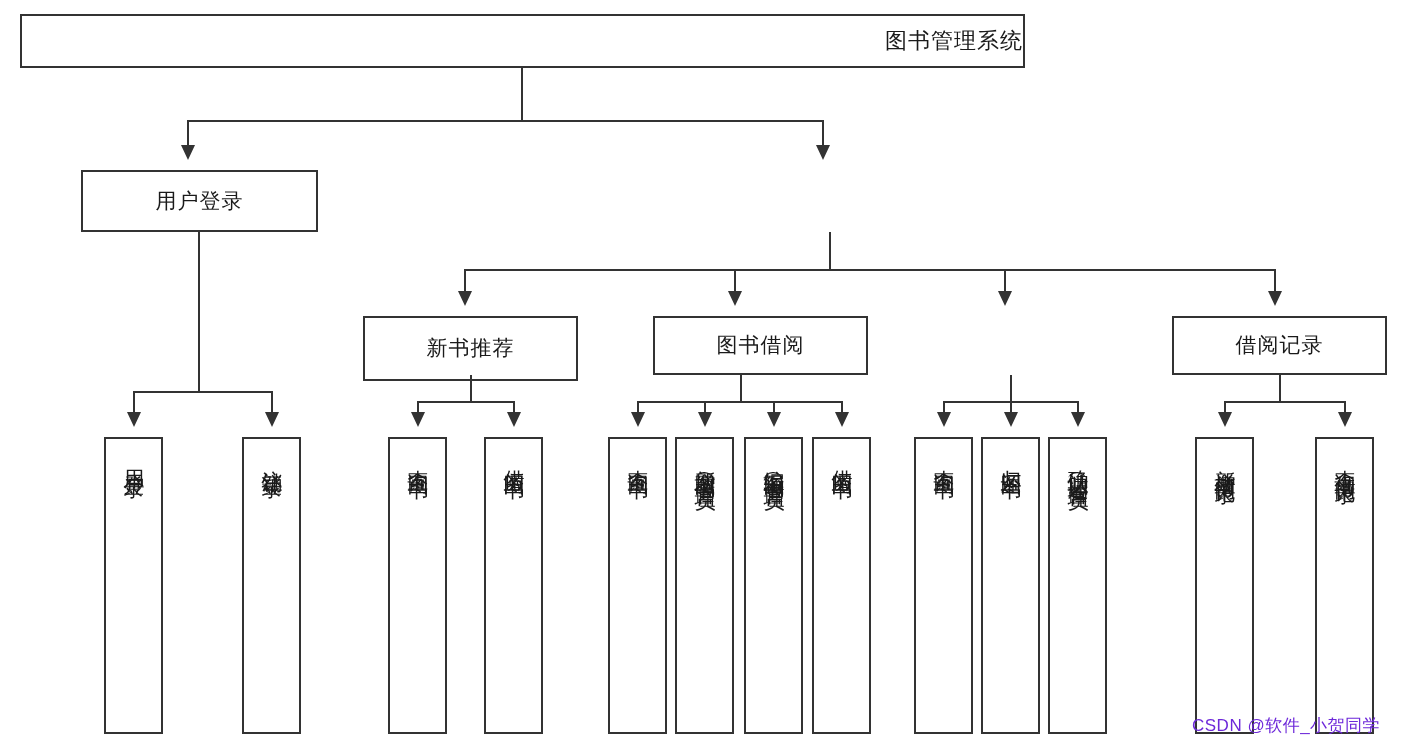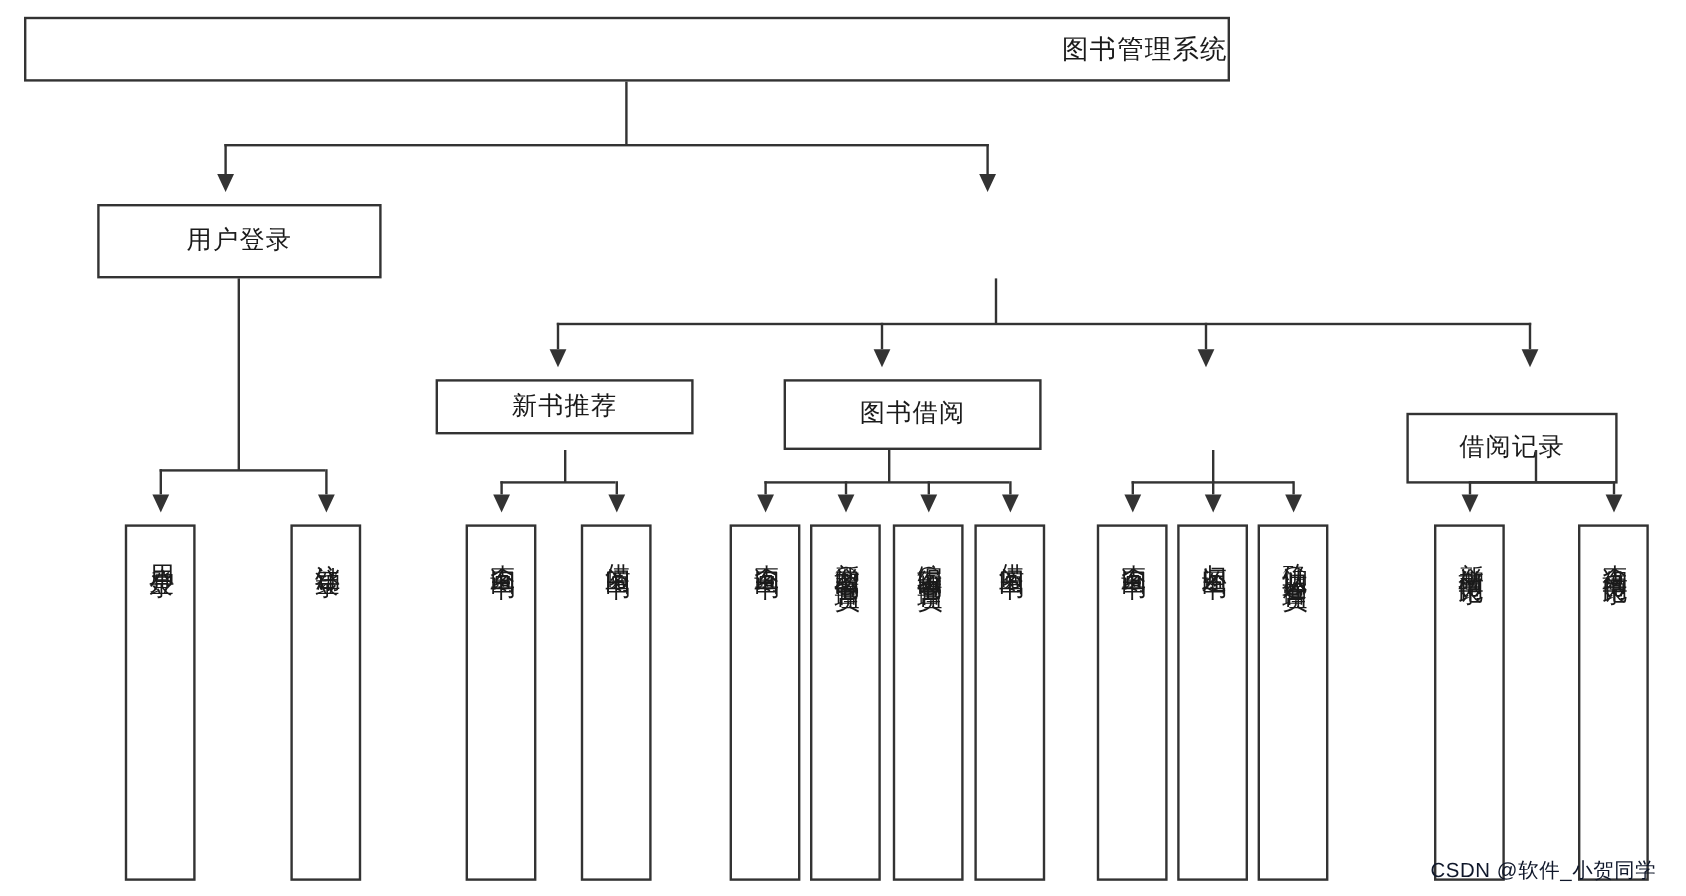--- a/index.html
+++ b/index.html
@@ -59,21 +59,21 @@
     position:absolute;
     width:0;height:0;
     border-left:7px solid transparent;
     border-right:7px solid transparent;
     border-top:15px solid #333333;
   }
   
   .watermark{
     position:absolute;
     font-size:17px;
-    color:#0f172a;
+    color:#6d28d9;
     letter-spacing:0.5px;
     white-space:nowrap;
     user-select:none;
   }
 </style>
 </head>
 <body>
 
 <div id="canvas">
 
@@ -104,27 +104,27 @@
   <div class="ln h" style="left:464px; top:269px; width:812px;"></div>
   <div class="ln v" style="left:464px; top:269px; height:22px;"></div>
   <div class="ln v" style="left:734px; top:269px; height:22px;"></div>
   <div class="ln v" style="left:1004px; top:269px; height:22px;"></div>
   <div class="ln v" style="left:1274px; top:269px; height:22px;"></div>
   <div class="arrow" style="left:458px; top:291px;"></div>
   <div class="arrow" style="left:728px; top:291px;"></div>
   <div class="arrow" style="left:998px; top:291px;"></div>
   <div class="arrow" style="left:1268px; top:291px;"></div>
 
-  <div class="node" style="left:363px; top:316px; width:215px; height:46px;align-items:center;">
+  <div class="node" style="left:363px; top:316px; width:215px; height:65px;align-items:center;">
     <span class="label">新书推荐</span>
   </div>
   <div class="node" style="left:653px; top:316px; width:215px; height:59px;">
     <span class="label">图书借阅</span>
   </div>
-  <div class="node" style="left:1172px; top:316px; width:176px; height:59px;margin-top:28px;">
+  <div class="node" style="left:1172px; top:316px; width:215px; height:59px;">
     <span class="label">借阅记录</span>
   </div>
 
   <div class="ln v" style="left:470px; top:375px; height:27px;"></div>
   <div class="ln h" style="left:417px; top:401px; width:96px;"></div>
   <div class="ln v" style="left:417px; top:401px; height:11px;"></div>
   <div class="ln v" style="left:513px; top:401px; height:11px;"></div>
   <div class="arrow" style="left:411px; top:412px;"></div>
   <div class="arrow" style="left:507px; top:412px;"></div>
 

